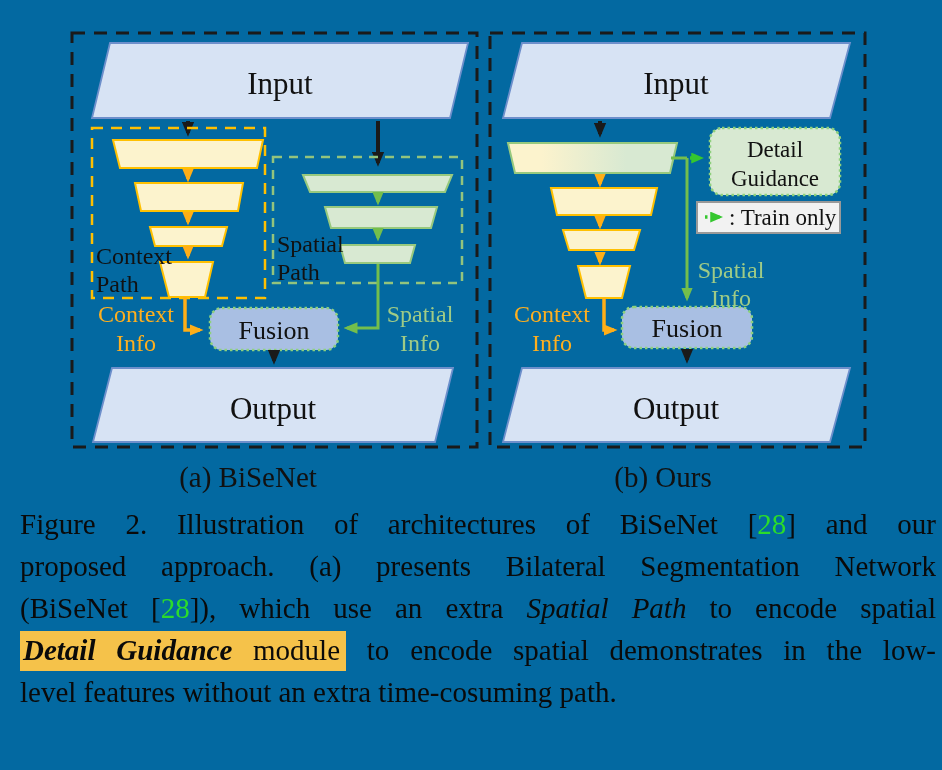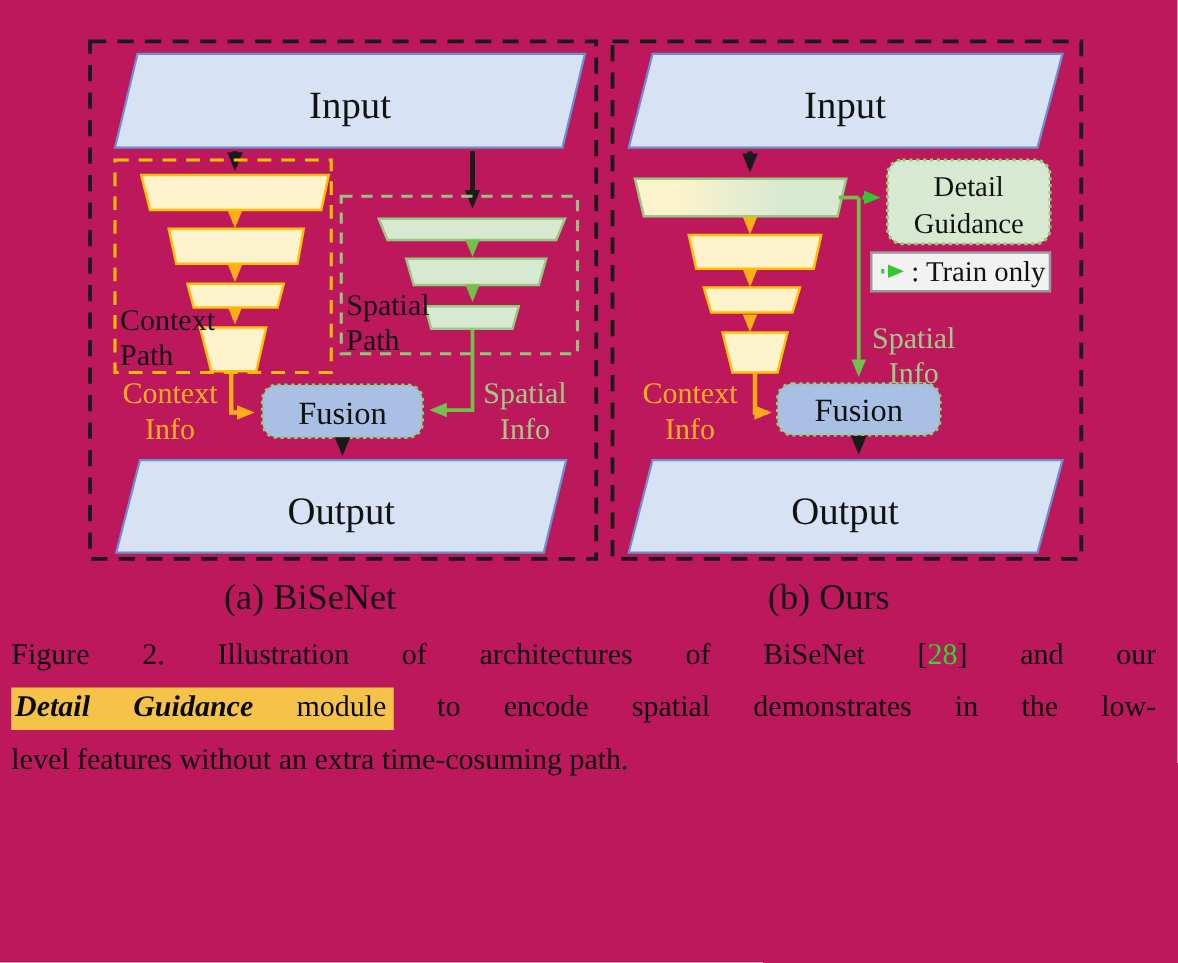--- a/index.html
+++ b/index.html
@@ -1,30 +1,30 @@
 <!DOCTYPE html>
 <html><head>
 <meta charset="utf-8">
 <style>
   html,body{margin:0;padding:0;background:#fff;}
-  .page{position:relative;width:942px;height:770px;background:#be185d;overflow:hidden;
+  .page{position:relative;width:942px;height:770px;background:#0369a1;overflow:hidden;
         font-family:"Liberation Serif", serif;}
   svg{position:absolute;left:0;top:0;}
   
   text{font-family:"Liberation Serif", serif;fill:#111;}
   .t-io{font-size:31px;}
   .t-pcap{font-size:29px;}
   .t-fus{font-size:26px;}
   .t-lbl{font-size:24px;}
   .t-sm{font-size:23px;}
   .orangeT{fill:#FFAF1E;}
   .greenT{fill:#9FCB86;}
   
-  .caption{position:absolute;left:9px;top:503px;width:916px;
-           font-size:24px;line-height:42px;color:#0a0a0a;}
+  .caption{position:absolute;left:20px;top:503px;width:916px;
+           font-size:29px;line-height:42px;color:#0a0a0a;}
   .cline{white-space:normal;}
   .just{text-align:justify;text-align-last:justify;}
   .ref{color:#2BDC2B;}
   .ital{font-style:italic;}
   .hl{background:#F5C24A;padding:3px 6px 5px 3px;}
   .bi{font-style:italic;font-weight:bold;}
 </style>
 </head>
 <body>
 
@@ -145,17 +145,19 @@
 
     <polygon points="522,368 850,368 830,442 503,442" fill="#D7E3F4" stroke="#6D8FCB" stroke-width="1.8"></polygon>
     <text x="676" y="419" text-anchor="middle" class="t-io">Output</text>
 
     <text x="663" y="487" text-anchor="middle" class="t-pcap">(b) Ours</text>
   </g>
 </svg>
 
 <div class="caption">
   <div class="cline just"><span>Figure 2. Illustration of architectures of BiSeNet [</span><span class="ref">28</span><span>] and our</span></div>
+  <div class="cline just"><span>proposed approach. (a) presents Bilateral Segmentation Network</span></div>
+  <div class="cline just"><span>(BiSeNet [</span><span class="ref">28</span><span>]), which use an extra </span><span class="ital">Spatial Path</span><span> to encode spatial</span></div>
   <div class="cline just"><span class="hl"><span class="bi">Detail Guidance</span><span> module</span></span><span> to encode spatial demonstrates in the low-</span></div>
   <div class="cline"><span>level features without an extra time-cosuming path.</span></div>
 </div>
 
 </div>
 
 </body></html>

